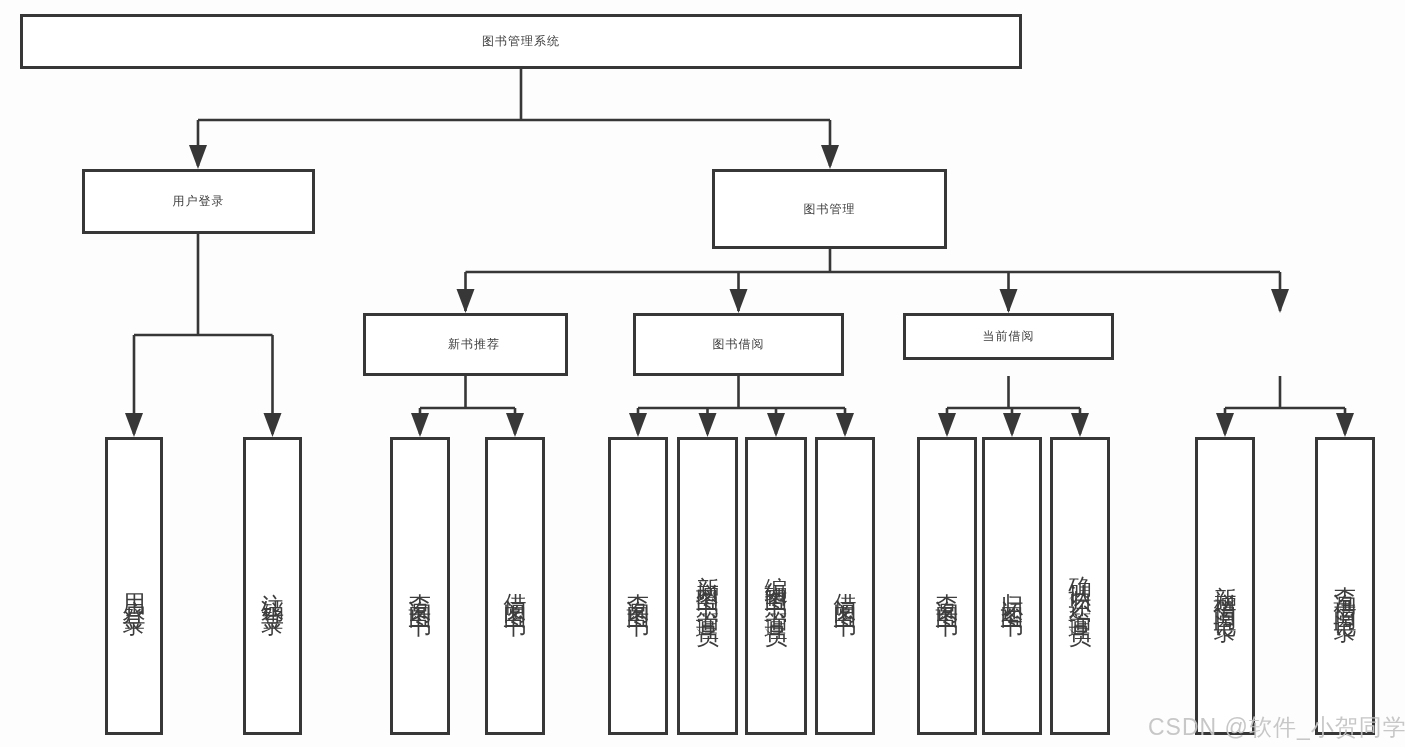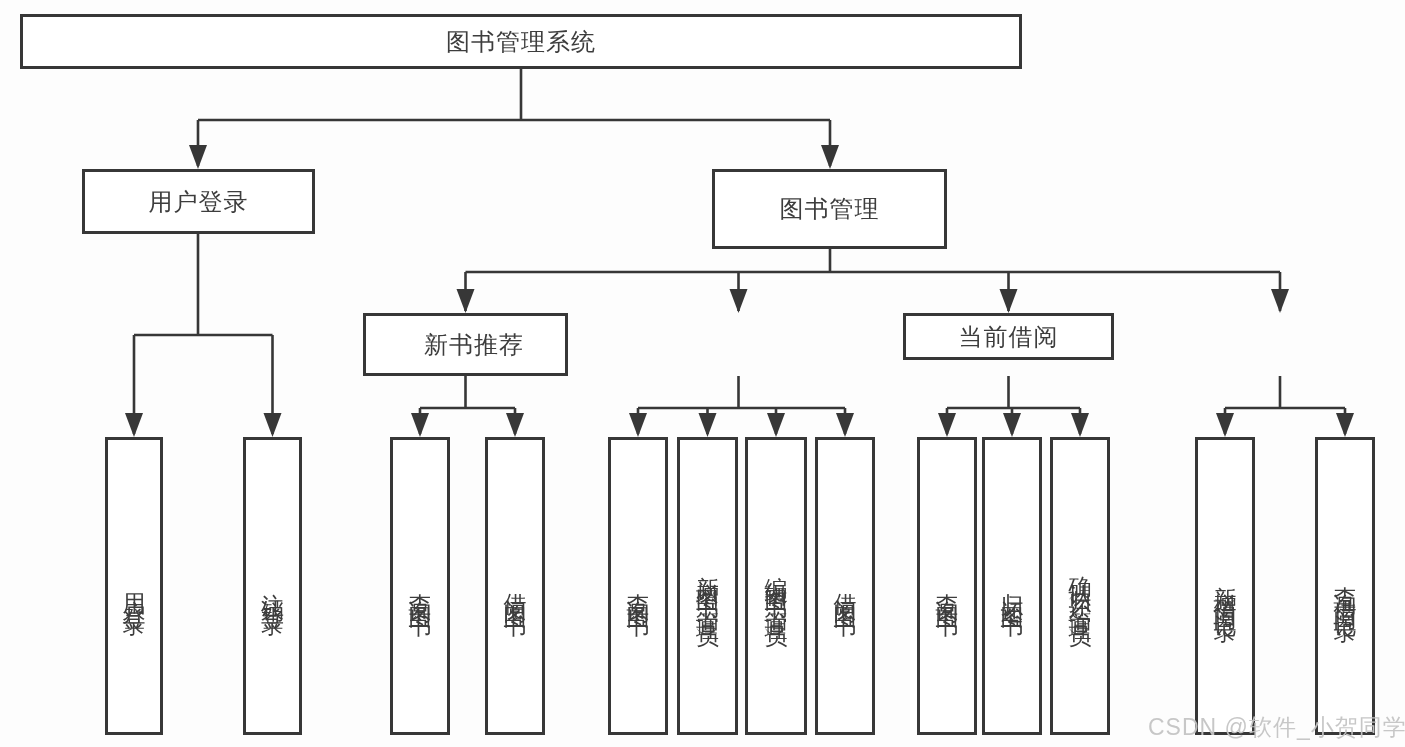--- a/index.html
+++ b/index.html
@@ -35,21 +35,21 @@
   }
   .connectors polygon { fill: var(--line); }
   .box {
     position: absolute;
     background: var(--fill);
     border: 3px solid var(--line);
     display: flex;
     align-items: center;
     justify-content: center;
     color: var(--text);
-    font-size: 24px;
+    font-size: 12px;
     font-weight: 500;
     letter-spacing: 1px;
     text-align: center;
   }
   .box.leaf {
     writing-mode: vertical-rl;
     text-orientation: mixed;
     font-size: 23px;
     letter-spacing: 7px;
     line-height: 1;
@@ -110,20 +110,21 @@
       <polygon points="1336,413 1354,413 1345,437"></polygon>
     </g>
   </svg>
 
   <div class="box" style="left:20px; top:14px; width:1002px; height:55px;">图书管理系统</div>
 
   <div class="box" style="left:82px; top:169px; width:233px; height:65px;">用户登录</div>
   <div class="box" style="left:712px; top:169px; width:235px; height:80px;">图书管理</div>
 
   <div class="box" style="left:363px; top:313px; width:205px; height:63px;padding-left:17px;">新书推荐</div>
+  <div class="box" style="left:633px; top:313px; width:211px; height:63px;">图书借阅</div>
   <div class="box" style="left:903px; top:313px; width:211px; height:47px;">当前借阅</div>
 
   <div class="box leaf" style="left:105px; top:437px; width:58px; height:298px;">用户登录</div>
   <div class="box leaf" style="left:243px; top:437px; width:59px; height:298px;">注销登录</div>
 
   <div class="box leaf" style="left:390px; top:437px; width:60px; height:298px;">查询图书</div>
   <div class="box leaf" style="left:485px; top:437px; width:60px; height:298px;">借阅图书</div>
 
   <div class="box leaf" style="left:608px; top:437px; width:60px; height:298px;">查询图书</div>
   <div class="box leaf" style="left:677px; top:437px; width:61px; height:298px;">新增图书（管理员）</div>

